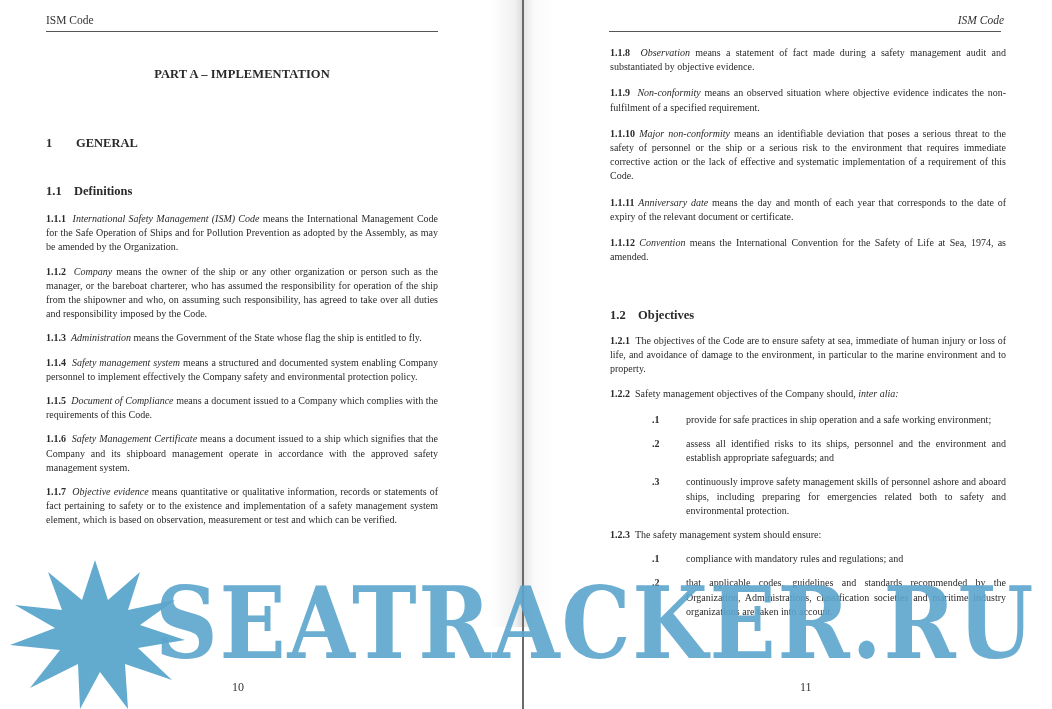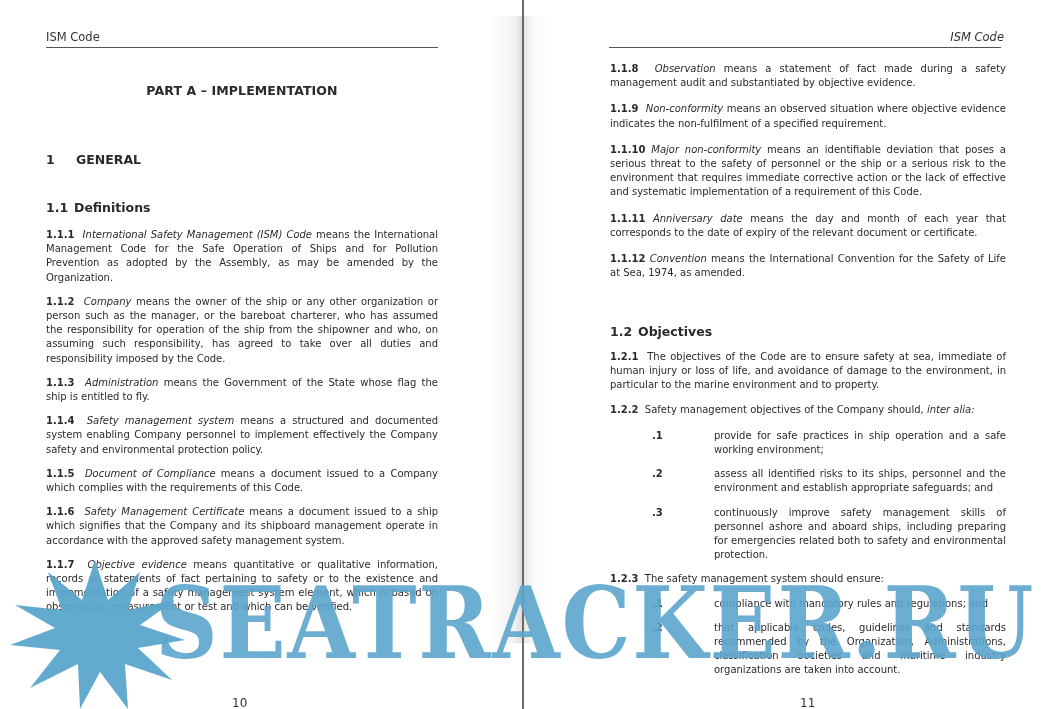--- a/index.html
+++ b/index.html
@@ -1,36 +1,36 @@
 <!DOCTYPE html>
 <html><head>
 <meta charset="utf-8">
 <style>
   html, body { margin:0; padding:0; }
   body { width:1052px; height:709px; position:relative; overflow:hidden; background:#fff;
          font-family:"DejaVu Sans", sans-serif; color:#2a2a2a; }
-  .page { position:absolute; top:16px; height:627px; }
+  .page { position:absolute; top:0; height:627px;font-family:Liberation Serif, serif; }
   .page.left { left:0; width:523px; background:linear-gradient(90deg,#fff 0,#fff 490px,#f1f1f1 515px,#d9d9d9 523px); }
   .page.right { left:524px; width:528px; background:linear-gradient(90deg,#e6e6e6 0,#fafafa 10px,#fff 30px); }
   .spine { position:absolute; left:522px; top:0; width:2px; height:709px; background:#6a6a6a; }
   .run-head { position:absolute; top:14px; font-size:11.5px; color:#333; }
   .rule { position:absolute; top:31px; height:1px; background:#555; }
   .text { position:absolute; font-size:10px; line-height:14.2px; text-align:justify; }
   .text b { font-weight:bold; }
   .text i { font-style:italic; }
   .para { margin:0 0 10px 0; }
   .part-title { position:absolute; top:67px; left:46px; width:392px; text-align:center; font-weight:bold; font-size:12.5px; letter-spacing:0.1px; }
   .h1 { position:absolute; top:136px; left:46px; font-weight:bold; font-size:12.5px; }
   .h1 .num { display:inline-block; width:30px; }
   .h2 { position:absolute; font-weight:bold; font-size:12.5px; }
   .h2 .num { display:inline-block; width:28px; }
   .folio { position:absolute; top:680px; font-size:12px; color:#333; }
   .list-item { display:flex; margin:0 0 10px 0; }
   .list-item .mk { width:34px; flex:none; font-weight:bold; text-align:left; }
-  .list-item .tx { flex:1; text-align:justify;margin-left:28px; }
+  .list-item .tx { flex:1; text-align:justify; }
   .watermark { position:absolute; left:0; top:560px; width:1052px; height:149px; pointer-events:none; }
 </style>
 </head>
 <body>
 
 <div class="page left">
   <div class="run-head" style="left:46px;">ISM Code</div>
   <div class="rule" style="left:46px; width:392px;"></div>
   <div class="part-title">PART A – IMPLEMENTATION</div>
   <div class="h1">

